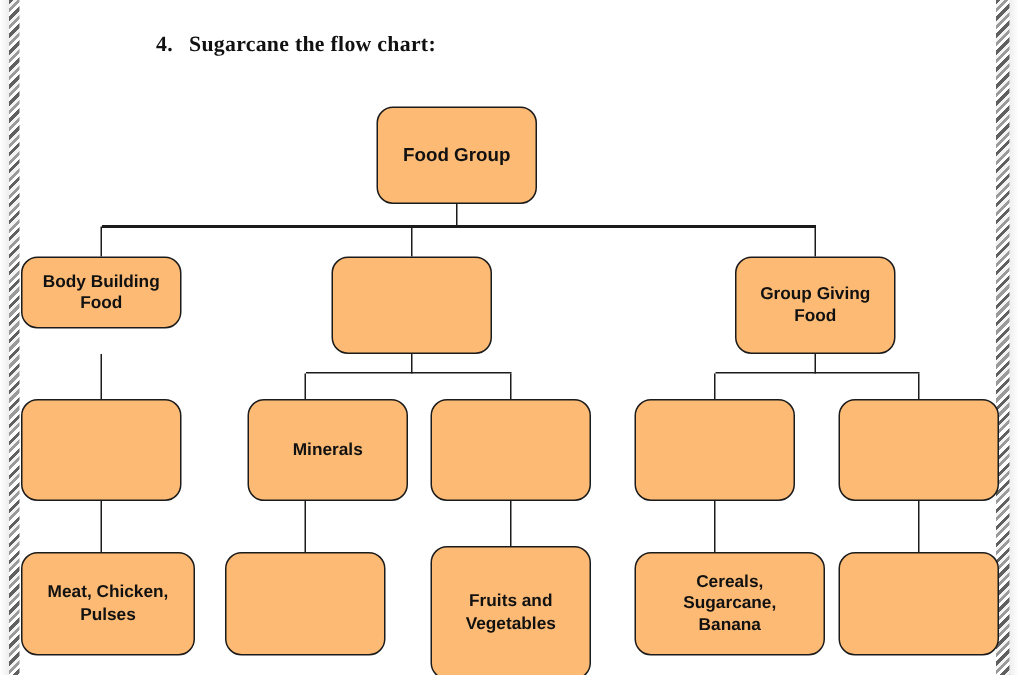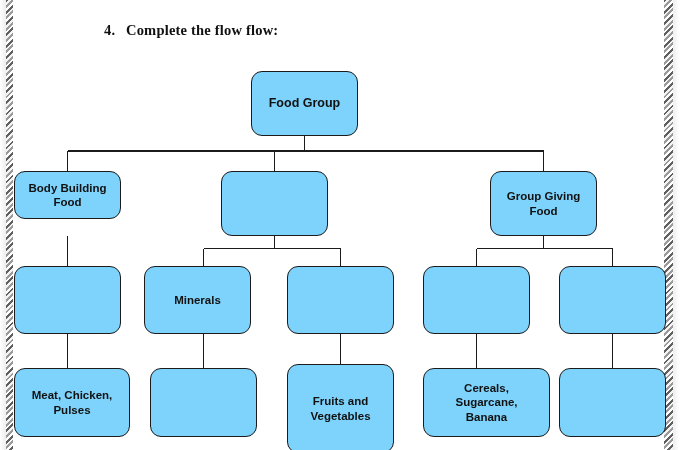--- a/index.html
+++ b/index.html
@@ -67,21 +67,21 @@
     top: 0;
     width: 680px;
     height: 450px;
   }
 
   .node {
     position: absolute;
     box-sizing: border-box;
     border: 1.6px solid #1b1b1b;
     border-radius: 11px;
-    background: #7dd3fc;
+    background: #fdba74;
     display: flex;
     align-items: center;
     justify-content: center;
     text-align: center;
     z-index: 3;
   }
   .node .node-label {
     font-family: "Liberation Sans", sans-serif;
     font-weight: bold;
     font-size: 11.5px;
@@ -104,21 +104,21 @@
 </style>
 </head>
 <body>
 
 <div class="page-edge-fade left"></div>
 <div class="page-edge left"></div>
 <div class="page-edge right"></div>
 <div class="page-edge-fade right"></div>
 
 <div class="q-title">
-  <span class="q-num">4.</span><span>Complete the flow flow:</span>
+  <span class="q-num">4.</span><span>Sugarcane the flow chart:</span>
 </div>
 
 <div class="chart" id="chart-canvas">
     <div class="connector v" style="left: 303.65px; top: 136px; height: 14.7px;"></div>
     <div class="connector h" style="left: 67.5px; top: 149.85px; width: 476px;"></div>
     <div class="connector v" style="left: 66.65px; top: 150.7px; height: 20.3px;"></div>
     <div class="connector v" style="left: 273.65px; top: 150.7px; height: 20.3px;"></div>
     <div class="connector v" style="left: 542.65px; top: 150.7px; height: 20.3px;"></div>
     <div class="connector v" style="left: 66.65px; top: 236px; height: 30px;"></div>
     <div class="connector v" style="left: 273.65px; top: 236px; height: 12.6px;"></div>
@@ -144,21 +144,21 @@
     <div class="node" style="left: 221px; top: 171px; width: 107px; height: 65px;">
       <span class="node-label"></span>
     </div>
     <div class="node" style="left: 490px; top: 171px; width: 107px; height: 65px;">
       <span class="node-label">Group Giving
 Food</span>
     </div>
     <div class="node" style="left: 14px; top: 266px; width: 107px; height: 68px;">
       <span class="node-label"></span>
     </div>
-    <div class="node" style="left: 144px; top: 266px; width: 107px; height: 68px;">
+    <div class="node" style="left: 165px; top: 266px; width: 107px; height: 68px;">
       <span class="node-label">Minerals</span>
     </div>
     <div class="node" style="left: 287px; top: 266px; width: 107px; height: 68px;">
       <span class="node-label"></span>
     </div>
     <div class="node" style="left: 423px; top: 266px; width: 107px; height: 68px;">
       <span class="node-label"></span>
     </div>
     <div class="node" style="left: 559px; top: 266px; width: 107px; height: 68px;">
       <span class="node-label"></span>

